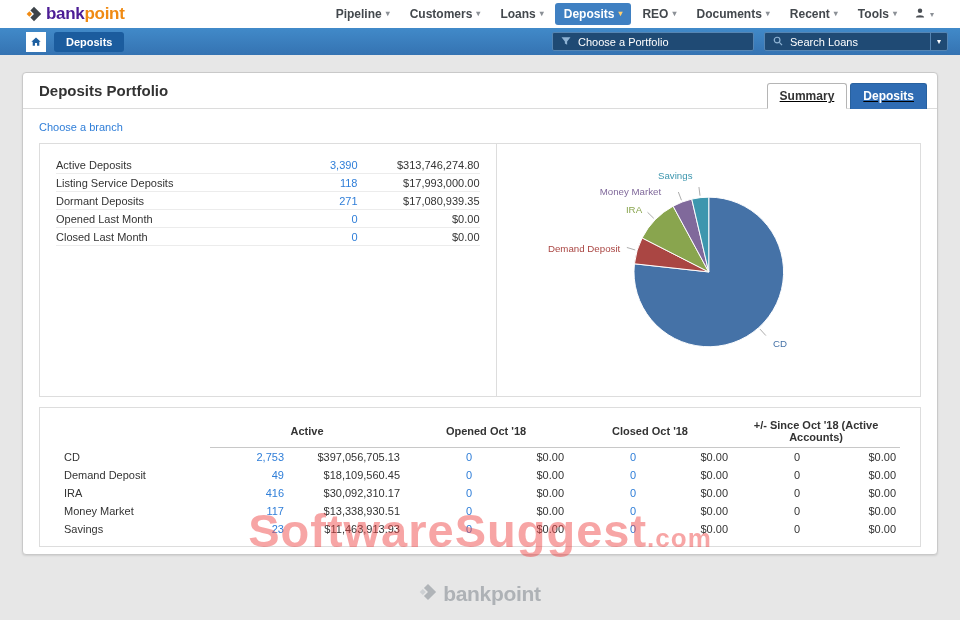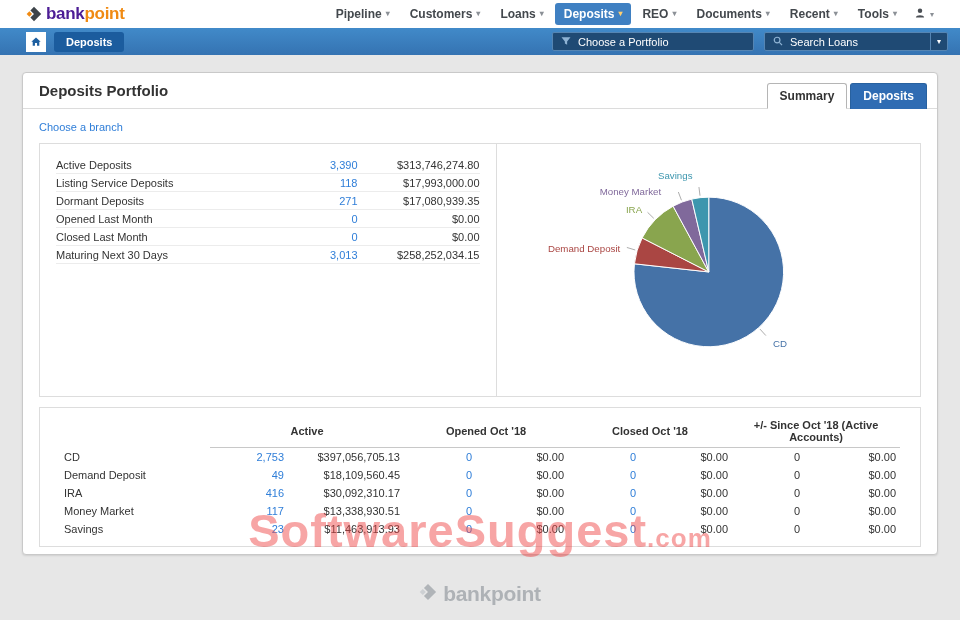--- a/index.html
+++ b/index.html
@@ -68,21 +68,21 @@
   .main { flex:1; padding:17px 22px 0; }
   .card {
     background:#fff; border:1px solid #c9c9c9; border-radius:4px;
     box-shadow:0 1px 2px rgba(0,0,0,.1); height:483px;
   }
   .card-header {
     height:36px; display:flex; align-items:center;
     padding:0 16px; border-bottom:1px solid #dcdcdc; position:relative;
   }
   .page-title { font-size:15px; font-weight:bold; color:#333; }
-  .tabs { position:absolute; right:10px; bottom:-1px; display:flex; gap:3px; align-items:flex-end; }
+  .tabs { position:absolute; right:10px; bottom:-1px; display:flex; gap:3px; align-items:flex-end;text-decoration:underline; }
   .tab {
     font-size:12px; font-weight:bold; padding:5px 12px;
     border-radius:3px 3px 0 0; cursor:pointer;
   }
   .tab-active { background:#fff; color:#333; border:1px solid #b5b5b5; border-bottom:1px solid #fff; }
   .tab-blue { background:#2f6cb3; color:#fff; border:1px solid #28619f; border-bottom:none; padding-bottom:6px; }
   .card-body { padding:8px 16px 12px; }
   .branch-link { display:inline-block; color:#2f7ed8; font-size:11px; margin:2px 0 10px; cursor:pointer; }
   .panels { display:flex; }
   .panel { border:1px solid #ddd; background:#fff; height:254px; }
@@ -239,25 +239,20 @@
             <div class="sum-row">
               <span class="sum-label">Opened Last Month</span>
               <a class="sum-count">0</a>
               <span class="sum-amount">$0.00</span>
             </div>
             <div class="sum-row">
               <span class="sum-label">Closed Last Month</span>
               <a class="sum-count">0</a>
               <span class="sum-amount">$0.00</span>
             </div>
-            <div class="sum-row">
-              <span class="sum-label">Maturing Next 30 Days</span>
-              <a class="sum-count">3,013</a>
-              <span class="sum-amount">$258,252,034.15</span>
-            </div>
           </div>
         <div class="panel panel-right">
           <svg id="pie-svg" viewBox="0 0 436 250" preserveAspectRatio="xMidYMid meet">
               <path d="M 218 127 L 218.0 50.0 A 77 77 0 1 1 141.5 118.6 Z" fill="#4572A7" stroke="#fff" stroke-width="1"></path>
               <line x1="270.7" y1="185.8" x2="276.8" y2="192.5" stroke="#aaa" stroke-width="1"></line>
               <text x="284.1" y="204.2" text-anchor="start" fill="#4572A7" class="pie-label">CD</text>
               <path d="M 218 127 L 141.5 118.6 A 77 77 0 0 1 149.4 92.0 Z" fill="#AA4643" stroke="#fff" stroke-width="1"></path>
               <line x1="142.3" y1="104.4" x2="133.7" y2="101.8" stroke="#aaa" stroke-width="1"></line>
               <text x="126.9" y="106.4" text-anchor="end" fill="#AA4643" class="pie-label">Demand Deposit</text>
               <path d="M 218 127 L 149.4 92.0 A 77 77 0 0 1 181.3 59.3 Z" fill="#89A54E" stroke="#fff" stroke-width="1"></path>

